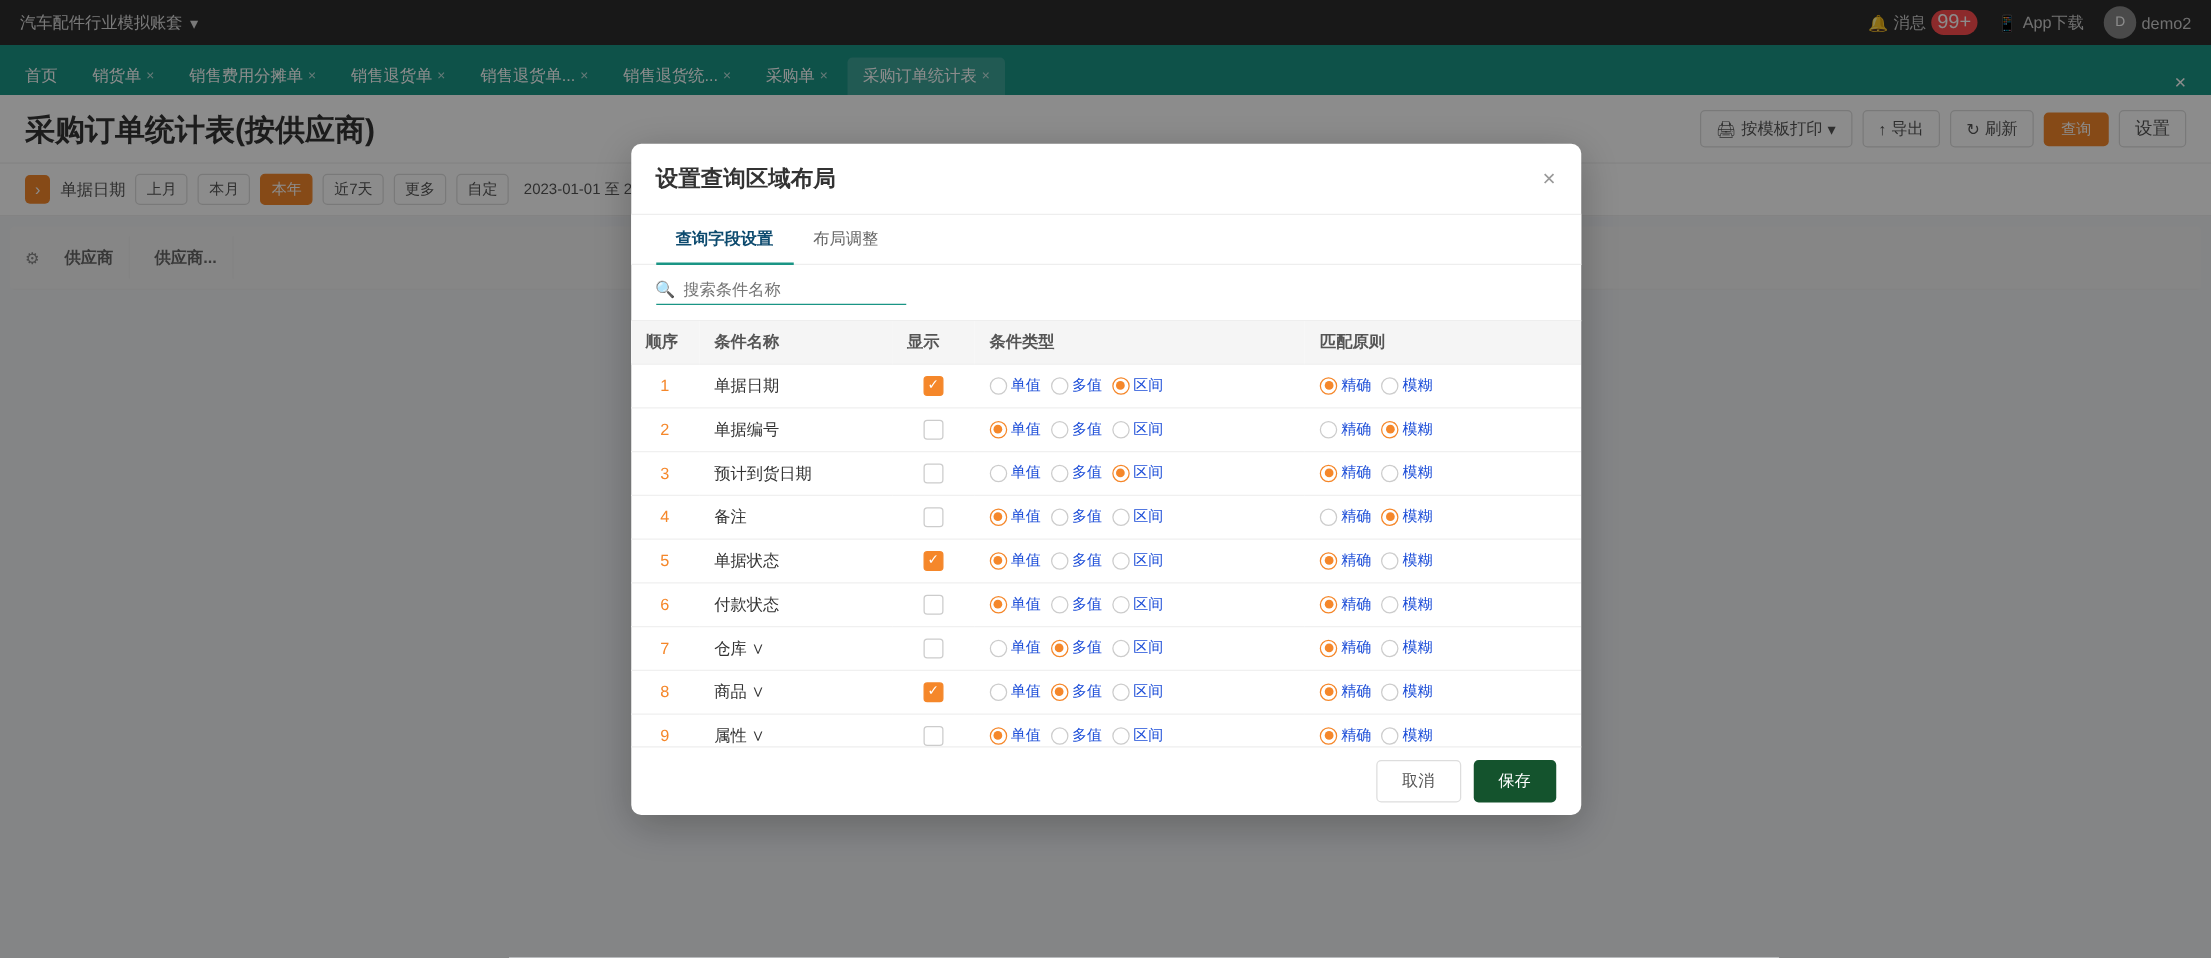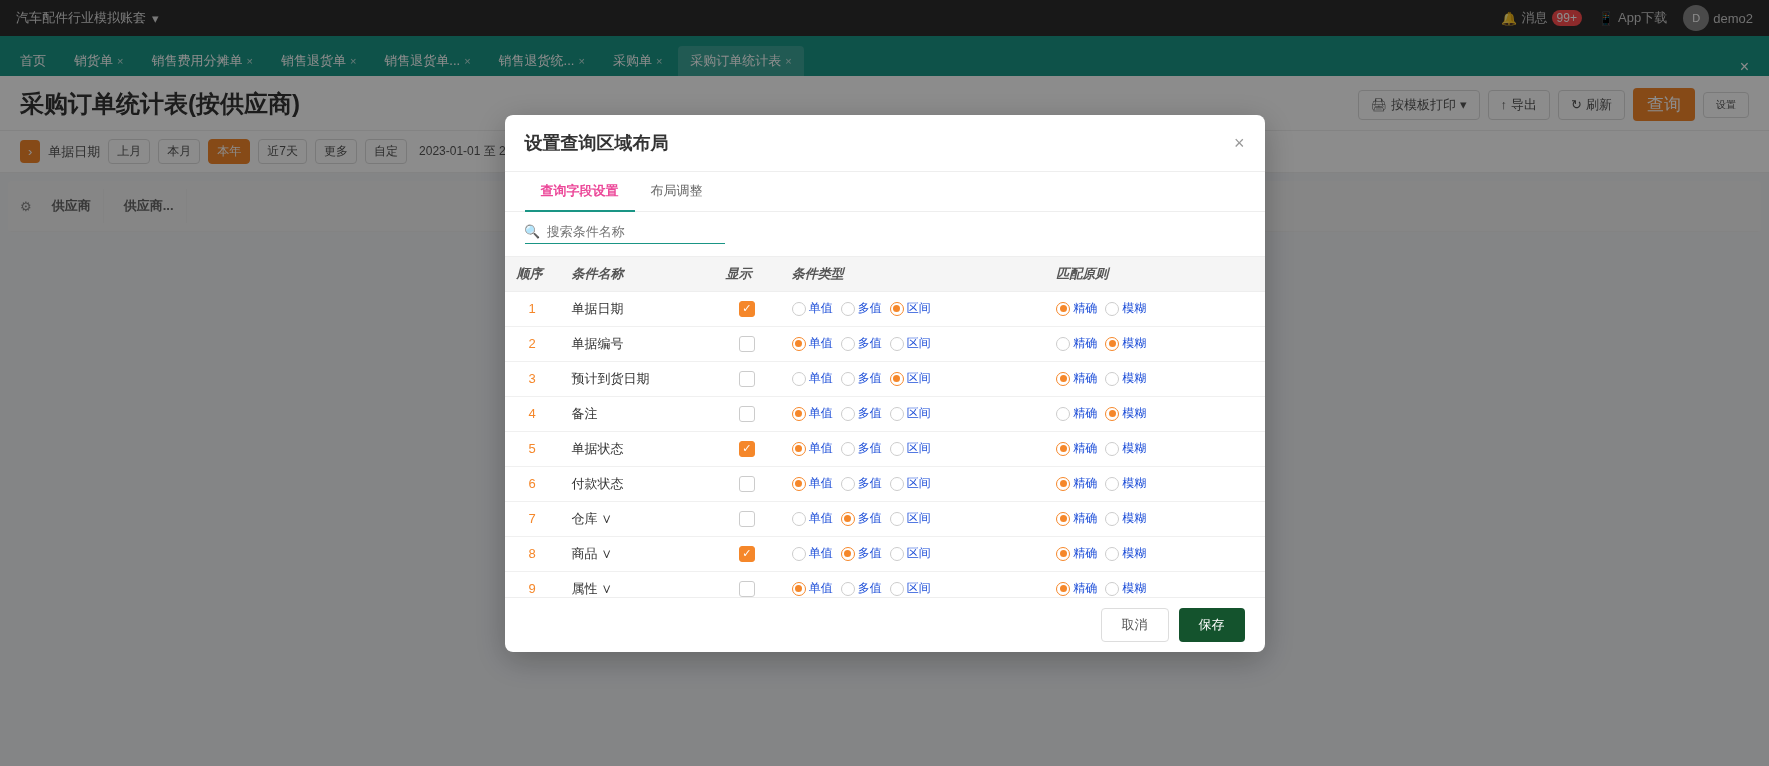--- a/index.html
+++ b/index.html
@@ -10,21 +10,21 @@
       background: #2c2c2c;
       height: 36px;
       display: flex;
       align-items: center;
       justify-content: space-between;
       padding: 0 16px;
       color: #ccc;
     }
     .top-bar-left { font-size: 13px; color: #ddd; display: flex; align-items: center; gap: 6px; }
     .top-bar-right { display: flex; align-items: center; gap: 16px; font-size: 13px; }
-    .top-bar-right .badge { background: #ff4d4f; color: #fff; border-radius: 10px; padding: 1px 5px; font-size: 12px; }
+    .top-bar-right .badge { background: #ff4d4f; color: #fff; border-radius: 10px; padding: 1px 5px; font-size: 16px; }
     .top-bar-right .item { display: flex; align-items: center; gap: 4px; cursor: pointer; color: #ccc; }
     .avatar { width: 26px; height: 26px; border-radius: 50%; background: #888; display: flex; align-items: center; justify-content: center; color: #fff; font-size: 11px; }
 
     
     .nav-tabs {
       background: #1a9585;
       height: 40px;
       display: flex;
       align-items: flex-end;
       padding: 0 8px;
@@ -48,22 +48,22 @@
 
     
     .page-header {
       background: #fff;
       padding: 12px 20px 0;
       border-bottom: 1px solid #eee;
     }
     .page-title { font-size: 24px; font-weight: bold; color: #333; margin-bottom: 10px; }
     .page-actions { display: flex; align-items: center; gap: 8px; justify-content: flex-end; margin-bottom: 8px; }
     .btn-outline { border: 1px solid #ddd; background: #fff; padding: 5px 12px; border-radius: 4px; cursor: pointer; color: #555; font-size: 13px; display: flex; align-items: center; gap: 4px; }
-    .btn-primary { background: #f5872a; color: #fff; border: none; padding: 5px 14px; border-radius: 4px; cursor: pointer; font-size: 17px; }
-    .btn-secondary { background: #fff; border: 1px solid #ddd; color: #555; padding: 5px 12px; border-radius: 4px; cursor: pointer; font-size: 10px; }
+    .btn-primary { background: #f5872a; color: #fff; border: none; padding: 5px 14px; border-radius: 4px; cursor: pointer; font-size: 12px; }
+    .btn-secondary { background: #fff; border: 1px solid #ddd; color: #555; padding: 5px 12px; border-radius: 4px; cursor: pointer; font-size: 14px; }
 
     
     .filter-bar {
       background: #fff;
       padding: 8px 20px;
       display: flex;
       align-items: center;
       gap: 8px;
       border-bottom: 1px solid #eee;
     }
@@ -128,21 +128,21 @@
     }
     .dialog-tab {
       padding: 10px 16px;
       cursor: pointer;
       color: #666;
       font-size: 13px;
       border-bottom: 2px solid transparent;
       margin-bottom: -1px;
     }
     .dialog-tab.active {
-      color: #ec4899;
+      color: #0c4a6e;
       border-bottom-color: #1a9585;
       font-weight: bold;
     }
 
     
     .search-box {
       padding: 12px 20px;
       border-bottom: 1px solid #eee;
     }
     .search-input-wrap {
@@ -165,21 +165,20 @@
     }
     .settings-table thead tr {
       background: #f5f5f5;
     }
     .settings-table th {
       padding: 8px 12px;
       text-align: left;
       color: #555;
       font-weight: bold;
       border-bottom: 1px solid #eee;
-      font-style: italic;
     }
     .settings-table td {
       padding: 8px 12px;
       border-bottom: 1px solid #f0f0f0;
       vertical-align: middle;
     }
 
     .col-order { width: 50px; text-align: center; color: #f5872a; }
     .col-name { width: 140px; }
     .col-show { width: 60px; text-align: center; }

